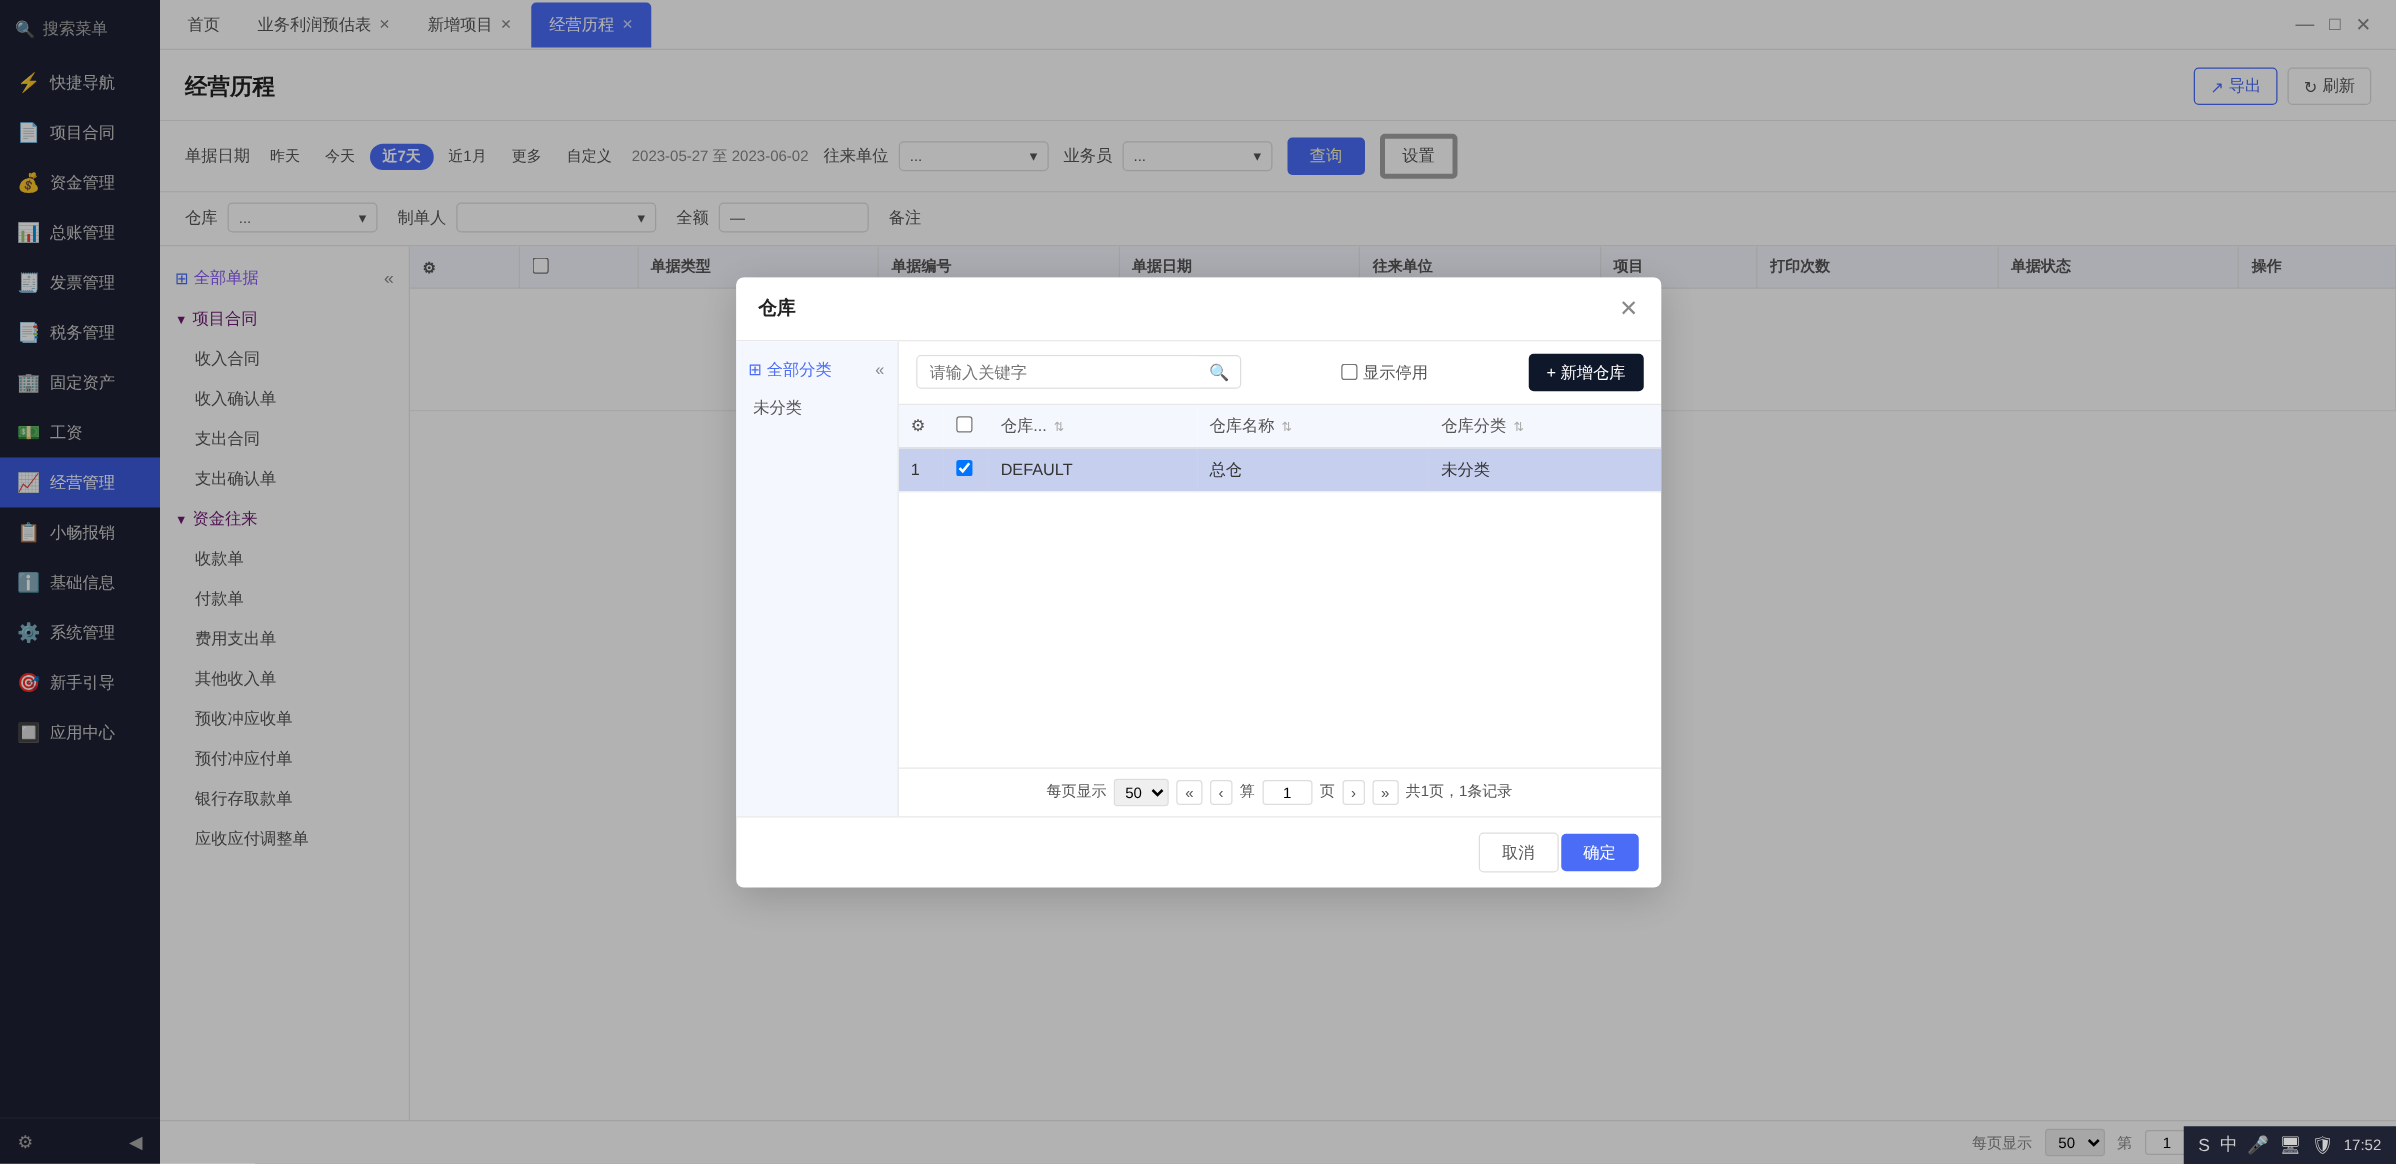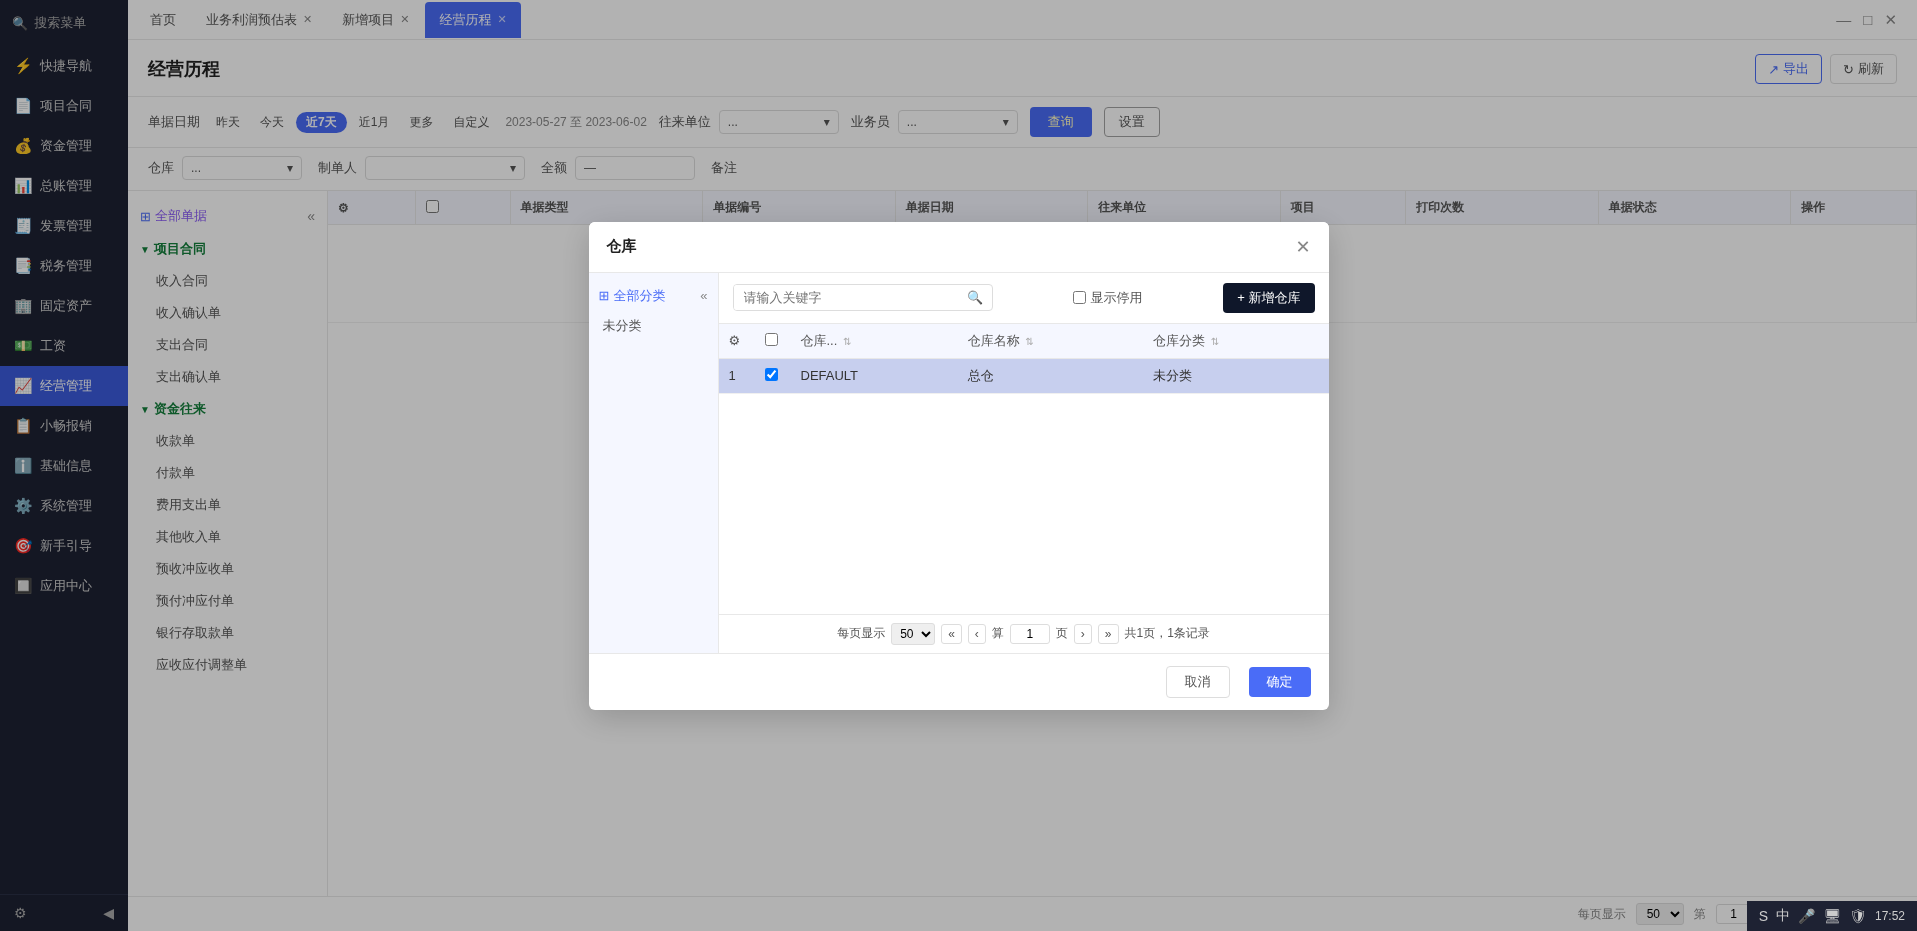--- a/index.html
+++ b/index.html
@@ -93,21 +93,21 @@
     }
     .filter-row2 {
       background: #fff; padding: 8px 20px 10px 20px; border-bottom: 1px solid #e8e8e8;
       display: flex; gap: 16px; align-items: center;
     }
     .btn-query {
       background: #4a6cf7; color: #fef9c3; border: none; border-radius: 4px;
       padding: 6px 18px; cursor: pointer; font-size: 13px;
     }
     .btn-settings {
-      border: 1px solid #a3a3a3; color: #555; background: #fff;
+      border: 4px solid #a3a3a3; color: #555; background: #fff;
       border-radius: 4px; padding: 5px 14px; cursor: pointer; font-size: 13px;
     }
 
     
     .content-area {
       flex: 1; display: flex; overflow: hidden; background: #f0f2f5;
     }
 
     
     .left-panel {
@@ -115,21 +115,21 @@
       overflow-y: auto; padding: 8px 0;
     }
     .left-panel-header {
       display: flex; align-items: center; justify-content: space-between;
       padding: 8px 12px; font-size: 13px; color: #333; font-weight: 500;
     }
     .left-panel-toggle { cursor: pointer; color: #888; font-size: 14px; }
     .tree-item {
       padding: 7px 12px 7px 20px; font-size: 13px; color: #555; cursor: pointer;
     }
-    .tree-item.parent { font-weight: 700; color: #15803d; padding-left: 12px; }
+    .tree-item.parent { font-weight: 400; color: #701a75; padding-left: 12px; }
     .tree-item.child { padding-left: 28px; }
     .tree-arrow { margin-right: 4px; font-size: 10px; }
 
     
     .right-content { flex: 1; overflow: auto; padding: 0; background: #fff; }
     .main-table { width: 100%; border-collapse: collapse; font-size: 12px; }
     .main-table th {
       background: #f5f7ff; border-bottom: 1px solid #e8e8e8; border-right: 1px solid #e8e8e8;
       padding: 8px 10px; text-align: left; color: #555; white-space: nowrap;
     }
@@ -246,21 +246,21 @@
       border: 1px solid #ddd; border-radius: 3px; padding: 2px 6px;
       font-size: 12px; width: 40px; text-align: center;
     }
     .page-size-sel {
       border: 1px solid #ddd; border-radius: 3px; padding: 2px 4px; font-size: 12px;
     }
 
     
     .dialog-actions {
       display: flex; align-items: center; justify-content: flex-end;
-      padding: 12px 18px; gap: 19px; border-top: 1px solid #e8e8e8;
+      padding: 12px 18px; gap: 2px; border-top: 1px solid #e8e8e8;
     }
     .btn-cancel {
       border: 1px solid #ddd; background: #fff; color: #555;
       border-radius: 4px; padding: 6px 18px; cursor: pointer; font-size: 13px;
     }
     .btn-confirm {
       background: #4a6cf7; color: #fff; border: none;
       border-radius: 4px; padding: 6px 18px; cursor: pointer; font-size: 13px;
     }
 

